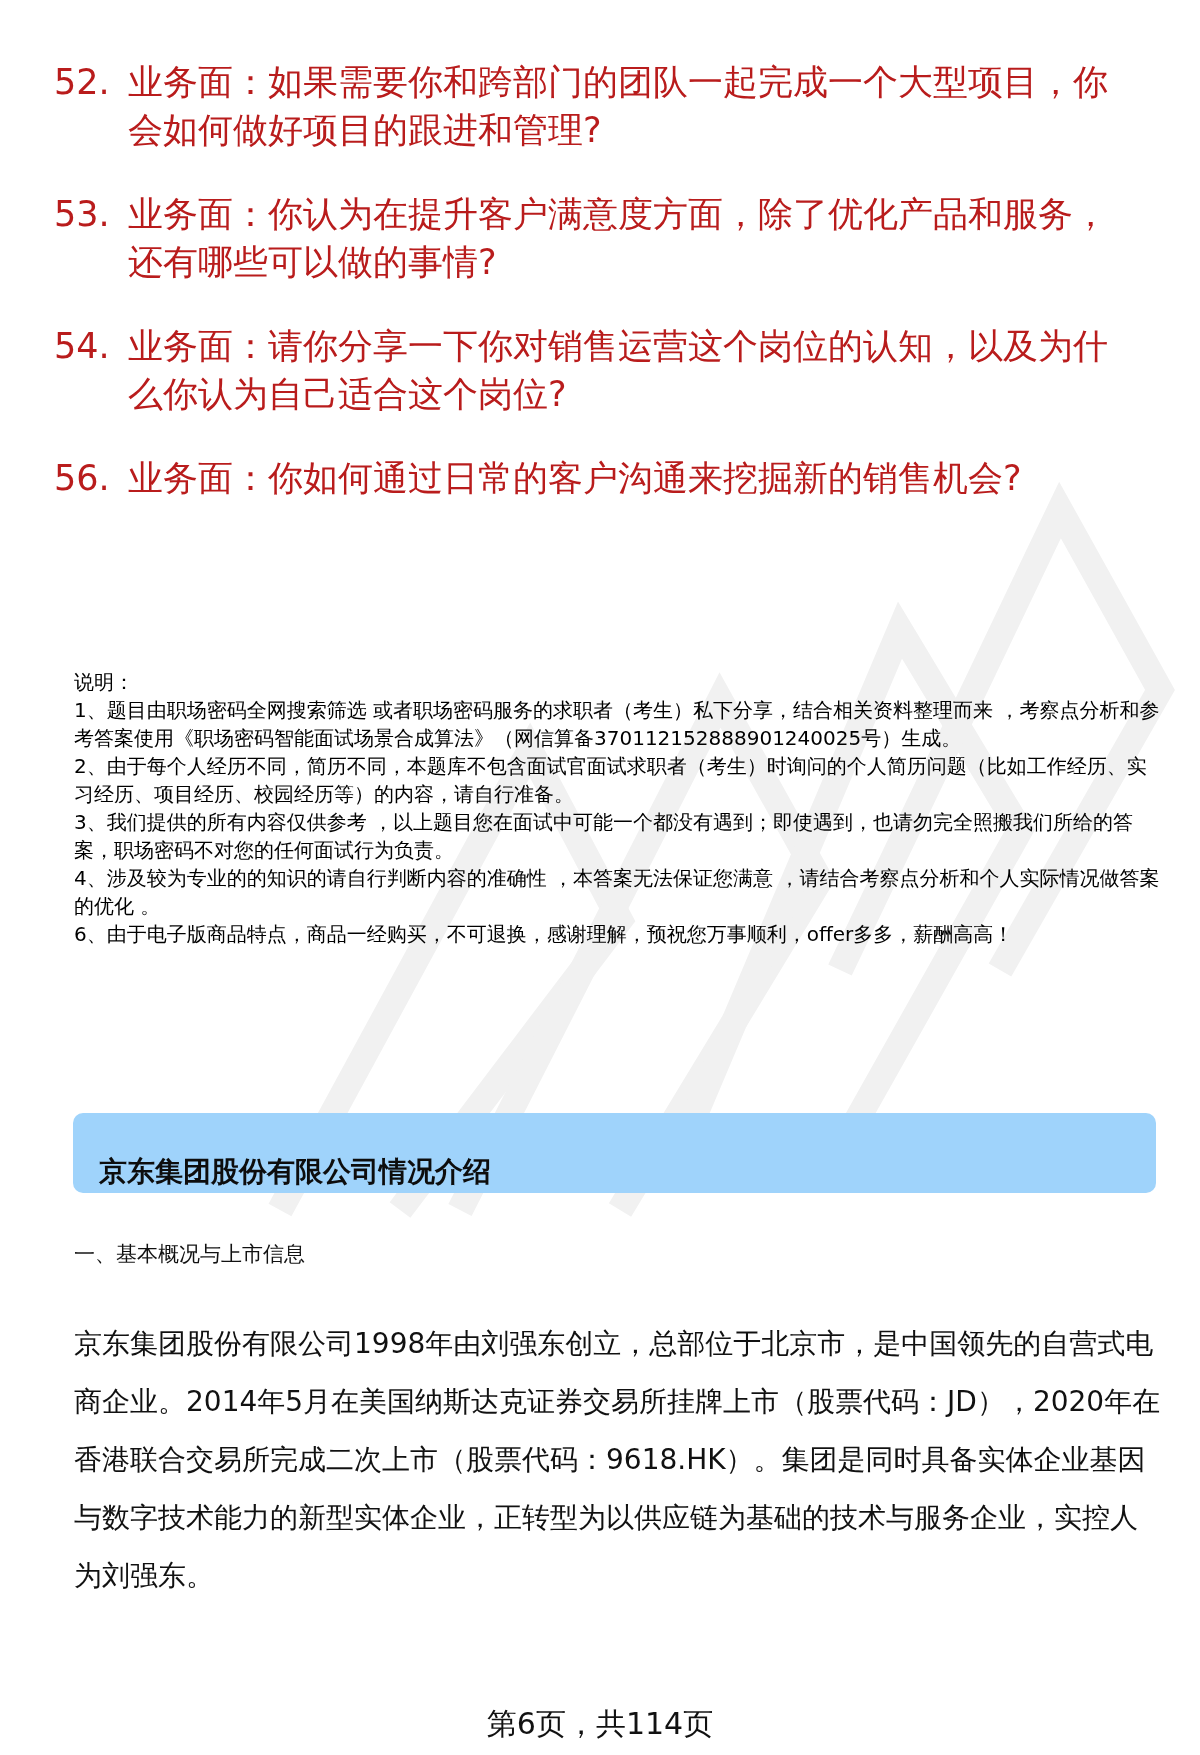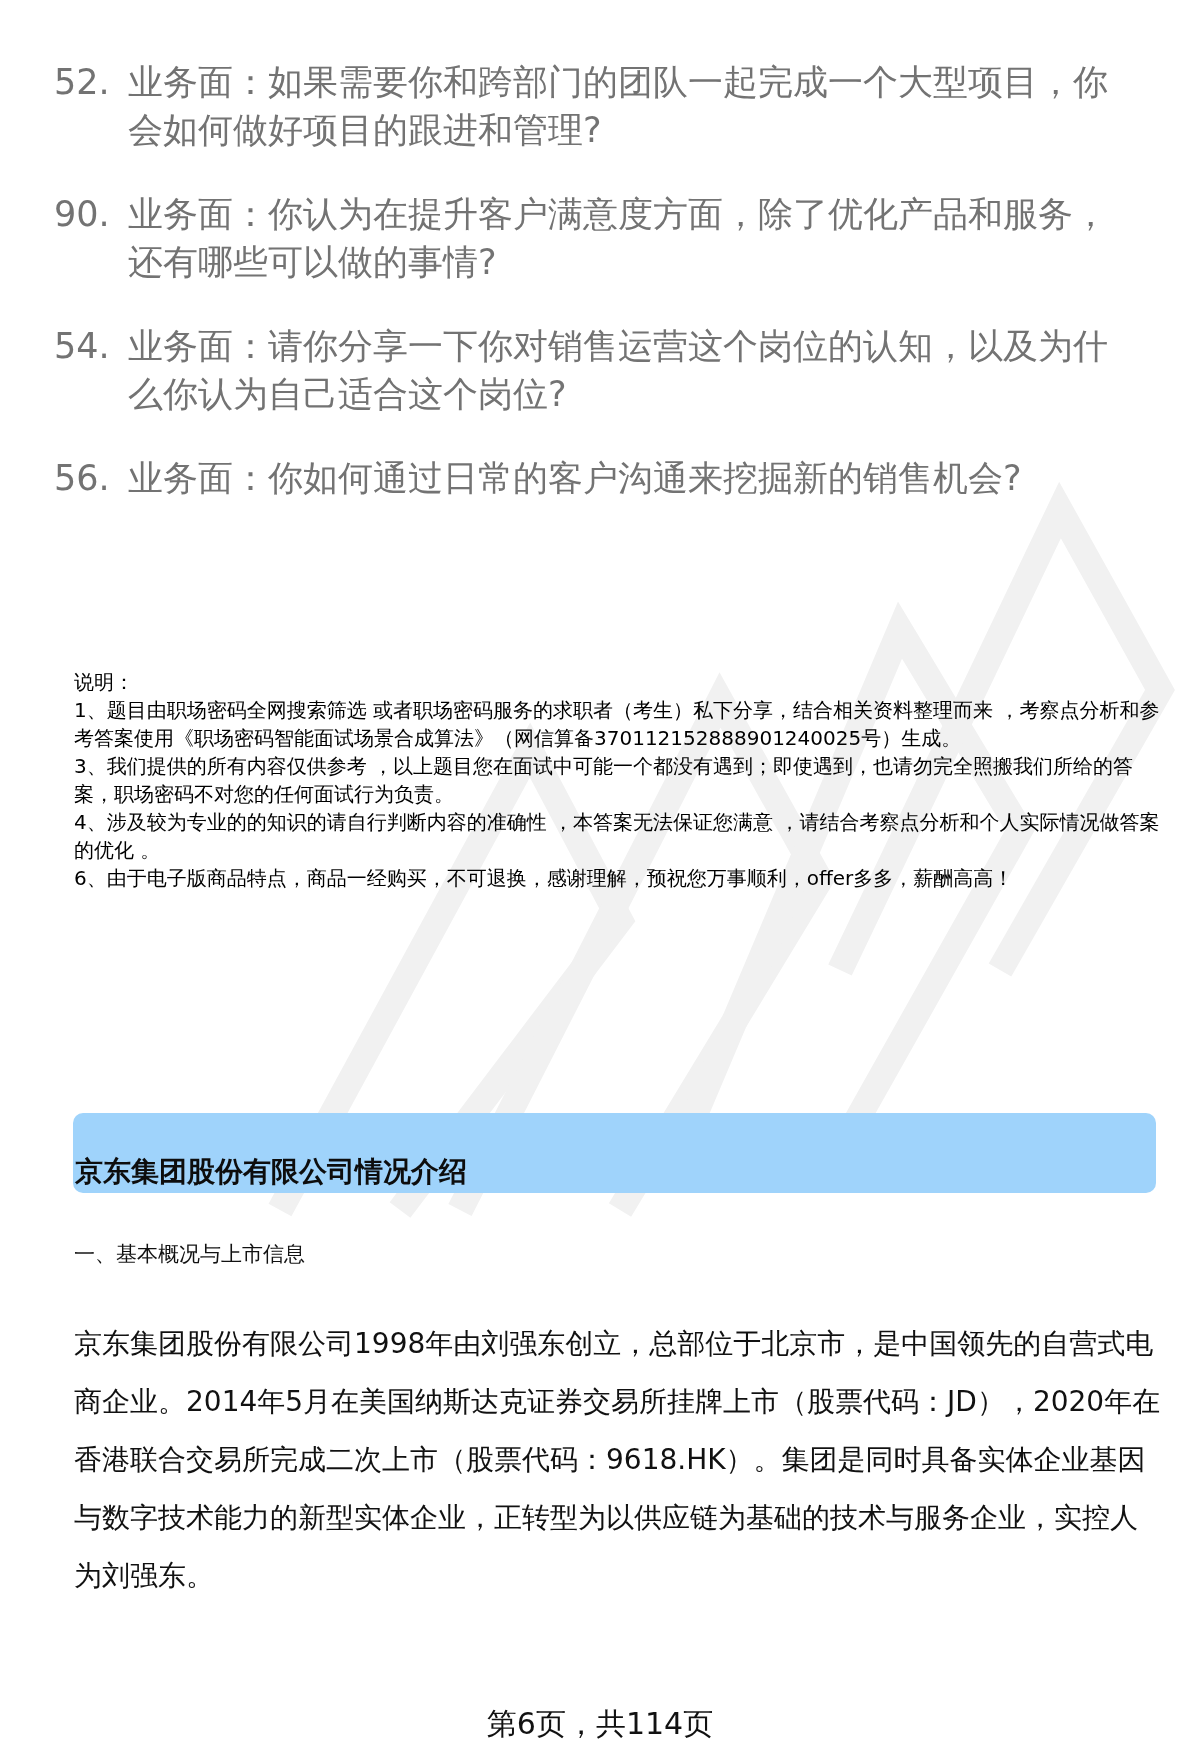--- a/index.html
+++ b/index.html
@@ -34,21 +34,21 @@
       top: 58px;
       width: 1200px;
     }
     .q {
       position: relative;
       padding-left: 128px;
       padding-right: 60px;
       font-size: 35px;
       line-height: 48px;
       margin-bottom: 36px;
-      color: #737373;
+      color: #b91c1c;
       letter-spacing: 0px;
     }
     .q-num {
       position: absolute;
       left: 54px;
       top: 0;
       width: 70px;
     }
     .notes {
       position: absolute;
@@ -65,21 +65,21 @@
       left: 73px;
       top: 1113px;
       width: 1083px;
       height: 80px;
       background: #9fd3fb;
       border-radius: 10px;
       display: flex;
       align-items: center;
     }
     .banner-title {
-      padding-left: 2px;
+      padding-left: 26px;
       font-size: 28px;
       font-weight: bold;
       color: #0d0d0d;
       margin-top: 38px;
     }
     .section-heading {
       position: absolute;
       left: 74px;
       top: 1234px;
       font-size: 21px;
@@ -120,36 +120,37 @@
 </svg>
 
 <div class="page">
 
   <div class="questions">
     <div class="q">
       <span class="q-num">52.</span>
       <span>业务面：如果需要你和跨部门的团队一起完成一个大型项目，你会如何做好项目的跟进和管理?</span>
     </div>
     <div class="q">
-      <span class="q-num">90.</span>
+      <span class="q-num">53.</span>
       <span>业务面：你认为在提升客户满意度方面，除了优化产品和服务，还有哪些可以做的事情?</span>
     </div>
     <div class="q">
       <span class="q-num">54.</span>
       <span>业务面：请你分享一下你对销售运营这个岗位的认知，以及为什么你认为自己适合这个岗位?</span>
     </div>
     <div class="q">
       <span class="q-num">56.</span>
       <span>业务面：你如何通过日常的客户沟通来挖掘新的销售机会?</span>
     </div>
   </div>
 
   <div class="notes">
     <div>说明：</div>
     <div>1、题目由职场密码全网搜索筛选 或者职场密码服务的求职者（考生）私下分享，结合相关资料整理而来 ，考察点分析和参考答案使用《职场密码智能面试场景合成算法》（网信算备370112152888901240025号）生成。</div>
+    <div>2、由于每个人经历不同，简历不同，本题库不包含面试官面试求职者（考生）时询问的个人简历问题（比如工作经历、实习经历、项目经历、校园经历等）的内容，请自行准备。</div>
     <div>3、我们提供的所有内容仅供参考 ，以上题目您在面试中可能一个都没有遇到；即使遇到，也请勿完全照搬我们所给的答案，职场密码不对您的任何面试行为负责。</div>
     <div>4、涉及较为专业的的知识的请自行判断内容的准确性 ，本答案无法保证您满意 ，请结合考察点分析和个人实际情况做答案的优化 。</div>
     <div>6、由于电子版商品特点，商品一经购买，不可退换，感谢理解，预祝您万事顺利，offer多多，薪酬高高！</div>
   </div>
 
   <div class="banner">
     <span class="banner-title">京东集团股份有限公司情况介绍</span>
   </div>
 
   <div class="section-heading">一、基本概况与上市信息</div>

